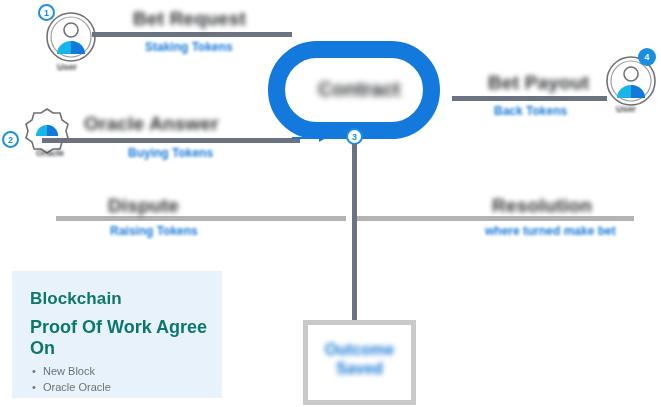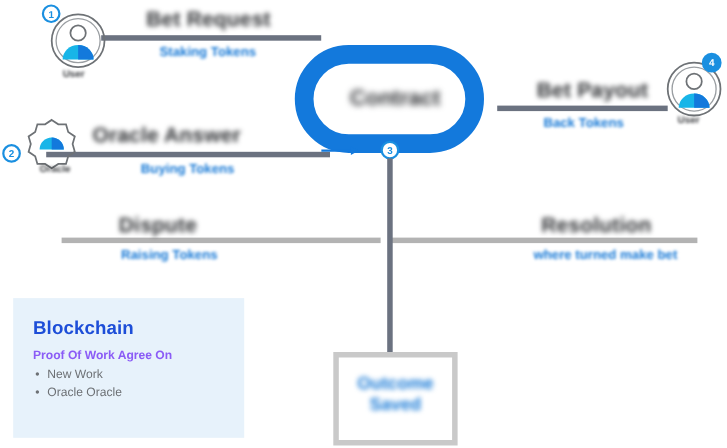--- a/index.html
+++ b/index.html
@@ -127,25 +127,25 @@
   
   .legend{
     position:absolute;
     left:12px;top:271px;
     width:210px;height:127px;
     background:#e7f2fb;
     box-sizing:border-box;
     padding:18px 0 0 18px;
   }
   .legend-title{
-    font-size:17px;font-weight:bold;color:#1d4ed8;
+    font-size:17px;font-weight:bold;color:#0f766e;
     margin:0 0 8px 0;letter-spacing:.1px;
   }
   .legend-sub{
-    font-size:11px;font-weight:bold;color:#8b5cf6;
+    font-size:18px;font-weight:bold;color:#0f766e;
     margin:0 0 5px 0;
   }
   .legend-list{
     margin:0;padding:0;list-style:none;
   }
   .legend-list li{
     font-size:11px;color:#6d7175;
     margin:0 0 2px 0;padding-left:13px;position:relative;
     line-height:14px;
   }
@@ -229,18 +229,18 @@
   <div class="line-vert" style="left:352px;top:144px;height:178px;"></div>
 
   <div class="outcome-box"></div>
   <div class="blur-box-label" style="left:313px;top:340px;width:93px;">Outcome
 Saved</div>
 
   <div class="legend">
     <div class="legend-title">Blockchain</div>
     <div class="legend-sub">Proof Of Work Agree On</div>
     <ul class="legend-list">
-      <li>New Work</li>
+      <li>New Block</li>
       <li>Oracle Oracle</li>
     </ul>
   </div>
 
 </div>
 
 </body></html>

